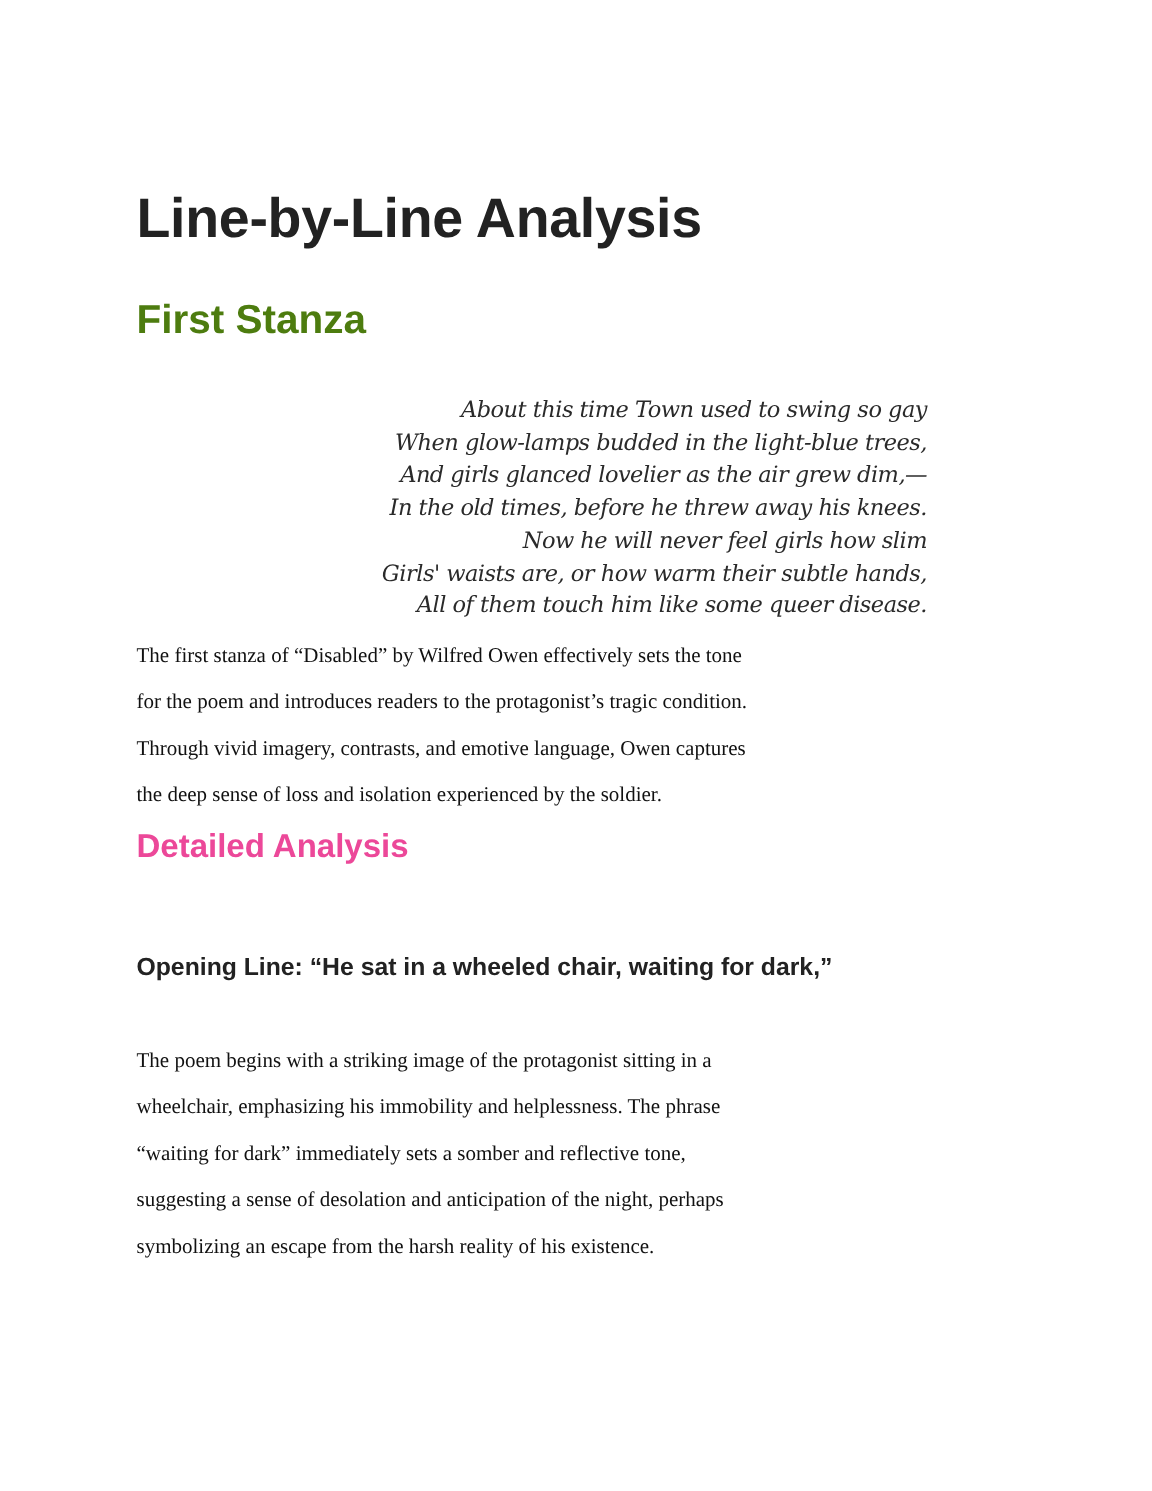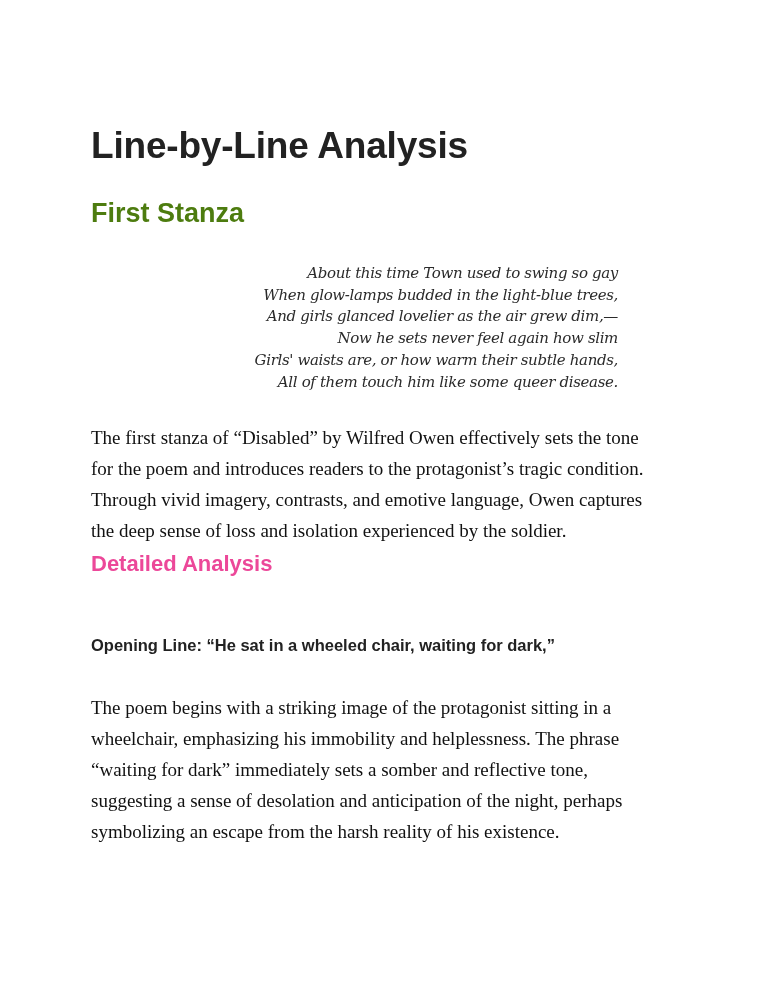--- a/index.html
+++ b/index.html
@@ -18,21 +18,21 @@
   }
   .poem {
     position: absolute; left: 150px; top: 263px; width: 468px;
     text-align: right;
     font-family: "DejaVu Serif", serif; font-style: italic;
     font-size: 15px; line-height: 21.7px; color: #2a2a2a;
   }
   .poem-line { display: block; white-space: nowrap; letter-spacing: -0.35px; }
   .para {
     position: absolute; left: 91px; width: 640px;
-    font-family: "Liberation Serif", serif; font-size: 19px; line-height: 31px;
+    font-family: "Liberation Serif", serif; font-size: 14px; line-height: 31px;
     color: #111111; margin: 0;
   }
   .para-line { display: block; white-space: nowrap; }
   .p1 { top: 422px; }
   .h3 {
     position: absolute; left: 91px; top: 550px;
     font-family: "Liberation Sans", sans-serif; font-weight: bold;
     font-size: 22px; line-height: 28px; color: #ec4899; margin: 0; white-space: nowrap;
   }
   .h4 {
@@ -48,21 +48,22 @@
 <div class="page">
 
   <h1 class="h1">Line-by-Line Analysis</h1>
 
   <h2 class="h2">First Stanza</h2>
 
   <div class="poem">
     <span class="poem-line">About this time Town used to swing so gay</span>
     <span class="poem-line">When glow-lamps budded in the light-blue trees,</span>
     <span class="poem-line">And girls glanced lovelier as the air grew dim,—</span>
-    <span class="poem-line">Now he sets never feel again how slim</span>
+    <span class="poem-line">In the old times, before he threw away his knees.</span>
+    <span class="poem-line">Now he will never feel girls how slim</span>
     <span class="poem-line">Girls' waists are, or how warm their subtle hands,</span>
     <span class="poem-line">All of them touch him like some queer disease.</span>
   </div>
 
   <p class="para p1">
     <span class="para-line">The first stanza of “Disabled” by Wilfred Owen effectively sets the tone</span>
     <span class="para-line">for the poem and introduces readers to the protagonist’s tragic condition.</span>
     <span class="para-line">Through vivid imagery, contrasts, and emotive language, Owen captures</span>
     <span class="para-line">the deep sense of loss and isolation experienced by the soldier.</span>
   </p>

